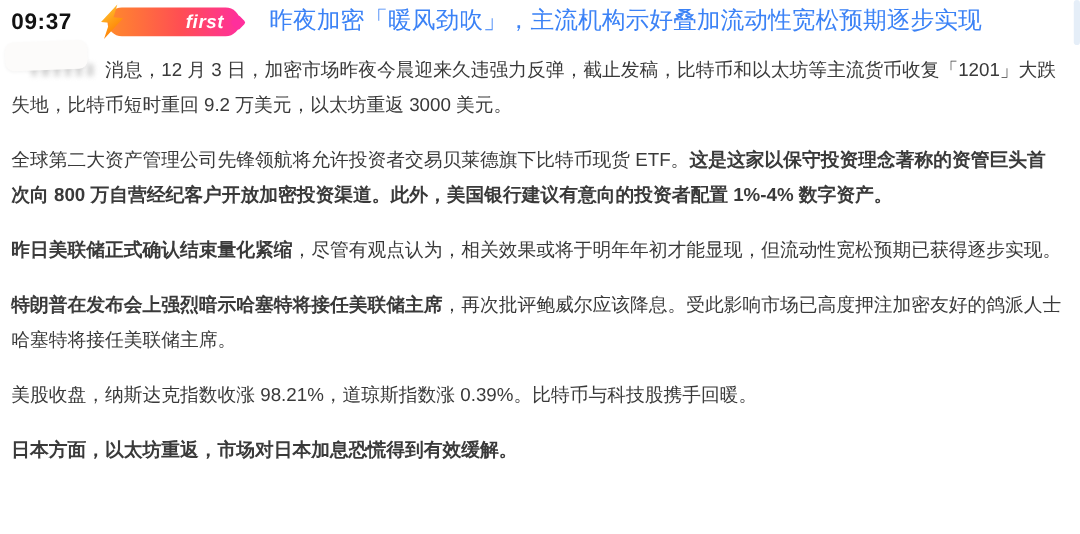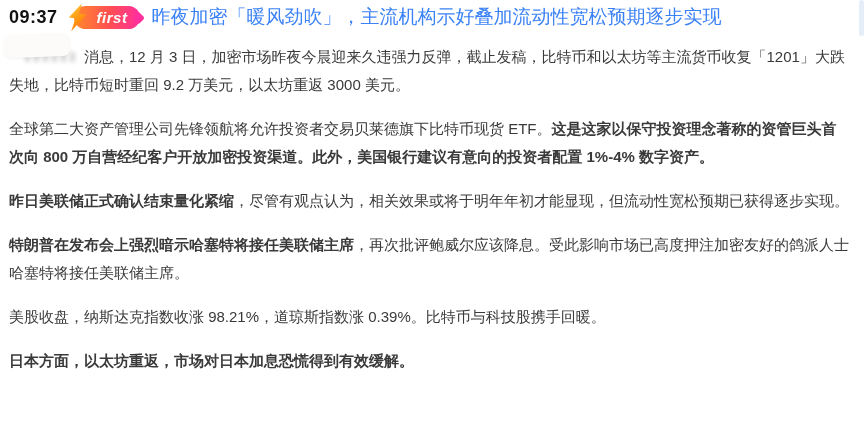--- a/index.html
+++ b/index.html
@@ -11,21 +11,21 @@
     position: relative;
   }
   .page { width: 864px; height: 427px; position: relative; }
 
   
   .header {
     display: flex;
     align-items: center;
     padding: 6px 10px 0 9px;
     margin-bottom: 14px;
-    gap: 11px;
+    gap: 23px;
   }
   .time {
     font-size: 18px;
     font-weight: bold;
     color: #121212;
     letter-spacing: 0.5px;
     white-space: nowrap;
   }
   .badge {
     position: relative;
@@ -52,20 +52,21 @@
   .badge-label {
     color: #ffffff;
     font-style: italic;
     font-weight: bold;
     font-size: 15px;
     letter-spacing: 0.5px;
     position: relative;
     z-index: 1;
     line-height: 1;
     padding-bottom: 1px;
+    margin-left: 40px;
   }
   .bolt {
     position: absolute;
     left: -8px;
     top: -4px;
     width: 23px;
     height: 31px;
     z-index: 2;
   }
   .headline {

